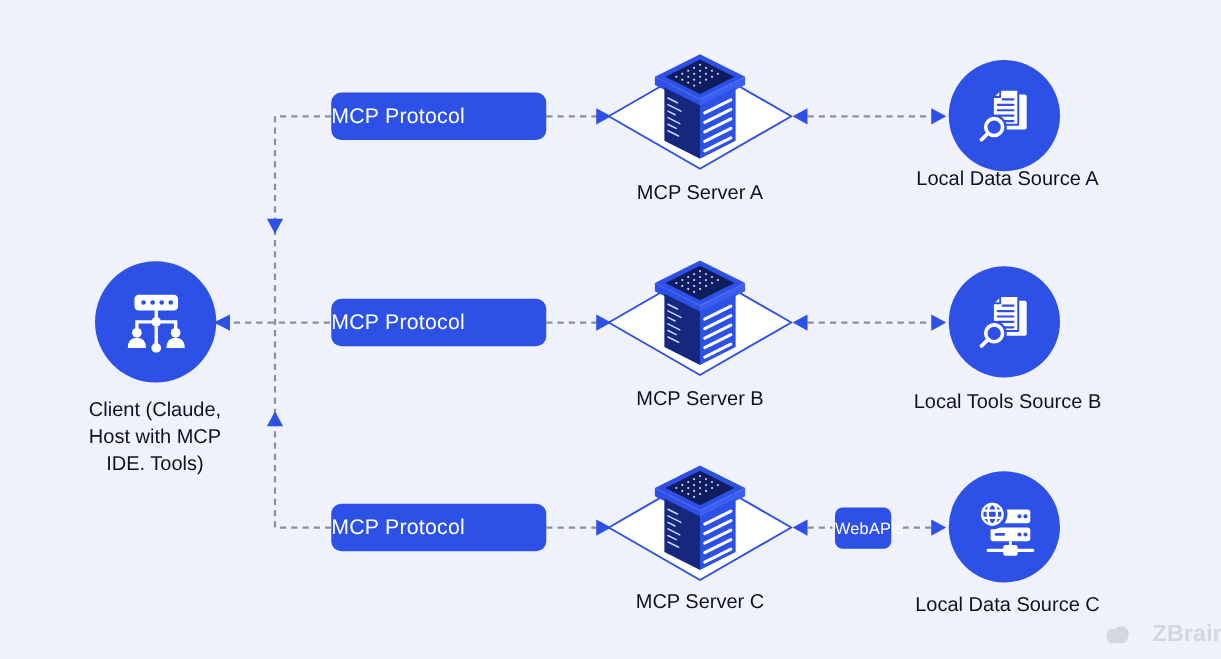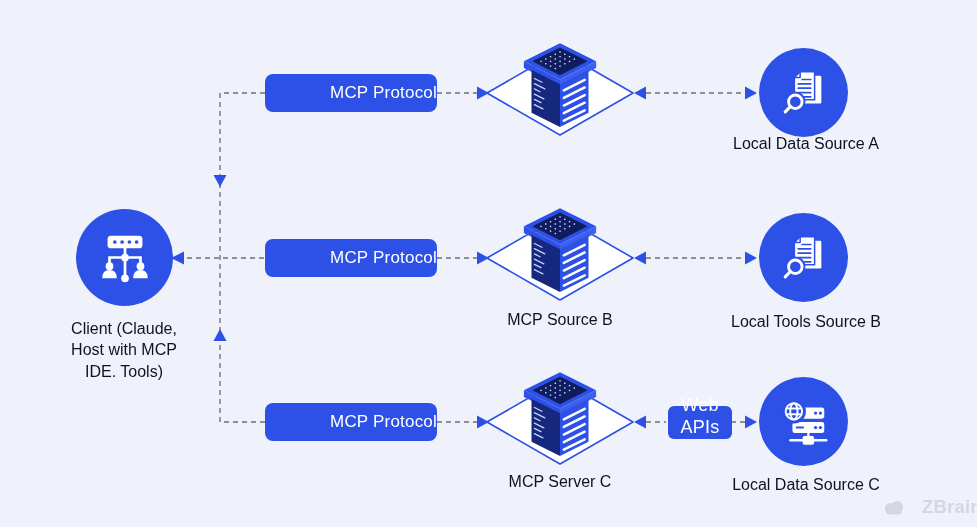--- a/index.html
+++ b/index.html
@@ -1,32 +1,32 @@
 <!DOCTYPE html>
 <html><head>
 <meta charset="utf-8">
 <style>
   html,body{margin:0;padding:0;}
   body{font-family:"Liberation Sans","DejaVu Sans",sans-serif;background:#e8ebf4;}
   .canvas{position:relative;width:977px;height:527px;background:#EFF2FB;overflow:hidden;}
   .wires{position:absolute;left:0;top:0;z-index:1;}
   .node,.label,.btn{position:absolute;z-index:2;box-sizing:border-box;}
-  .btn{background:#2D51E6;color:#ffffff;border-radius:8px;display:flex;align-items:center;justify-content:flex-end;
+  .btn{background:#2D51E6;color:#ffffff;border-radius:8px;display:flex;align-items:center;justify-content:flex-start;
        font-size:17px;font-weight:500;letter-spacing:.2px;}
   .protocol-btn{left:265px;width:172px;height:38px;}
   .circle{background:#2D51E6;border-radius:50%;display:flex;align-items:center;justify-content:center;}
   .host-circle{left:76px;top:209px;width:97px;height:97px;}
   .source-circle{left:759px;width:89px;height:89px;}
   .label{color:#0D1321;font-size:16px;font-weight:500;text-align:center;line-height:1.33;}
   .server-label{left:460px;width:200px;}
   .source-label{left:696px;width:220px;}
   .host-label{left:34px;top:318px;width:180px;}
   .server-icon{position:absolute;left:522px;width:76px;height:88px;z-index:3;}
-  .webapis-btn{left:668px;top:406px;width:64px;height:33px;border-radius:6px;flex-direction:column;
-       font-size:18px;line-height:1.22;z-index:3;}
+  .webapis-btn{left:668px;top:406px;width:45px;height:33px;border-radius:6px;
+       font-size:13px;line-height:1.22;z-index:3;}
   .watermark{position:absolute;left:884px;top:496px;display:flex;align-items:center;gap:18px;z-index:2;}
   .watermark-text{color:#D3D7E1;font-size:18.5px;font-weight:700;letter-spacing:.2px;}
 </style>
 </head>
 <body>
 
 <div class="canvas">
 
   <svg width="0" height="0" style="position:absolute" aria-hidden="true">
     <defs>
@@ -172,34 +172,35 @@
     <div>Host with MCP</div>
     <div>IDE. Tools)</div>
   </div>
 
   <div class="btn protocol-btn" style="top:74px">
     <span>MCP Protocol</span>
   </div>
   <svg class="server-icon" style="top:43px" viewBox="0 0 80 92">
       <use href="#server-tower"></use>
     </svg>
+  <div class="label server-label" style="top:144px">MCP Server A</div>
   <div class="node circle source-circle" style="top:48px">
     <svg width="54" height="54" viewBox="0 0 56 56">
         <use href="#doc-search"></use>
       </svg>
   </div>
   <div class="label source-label" style="top:133px">Local Data Source A</div>
 
   <div class="btn protocol-btn" style="top:239px">
     <span>MCP Protocol</span>
   </div>
   <svg class="server-icon" style="top:208px" viewBox="0 0 80 92">
       <use href="#server-tower"></use>
     </svg>
-  <div class="label server-label" style="top:309px">MCP Source B</div>
+  <div class="label server-label" style="top:309px">MCP Server B</div>
   <div class="node circle source-circle" style="top:213px">
     <svg width="54" height="54" viewBox="0 0 56 56">
         <use href="#doc-search"></use>
       </svg>
   </div>
   <div class="label source-label" style="top:311px">Local Tools Source B</div>
 
   <div class="btn protocol-btn" style="top:403px">
     <span>MCP Protocol</span>
   </div>

